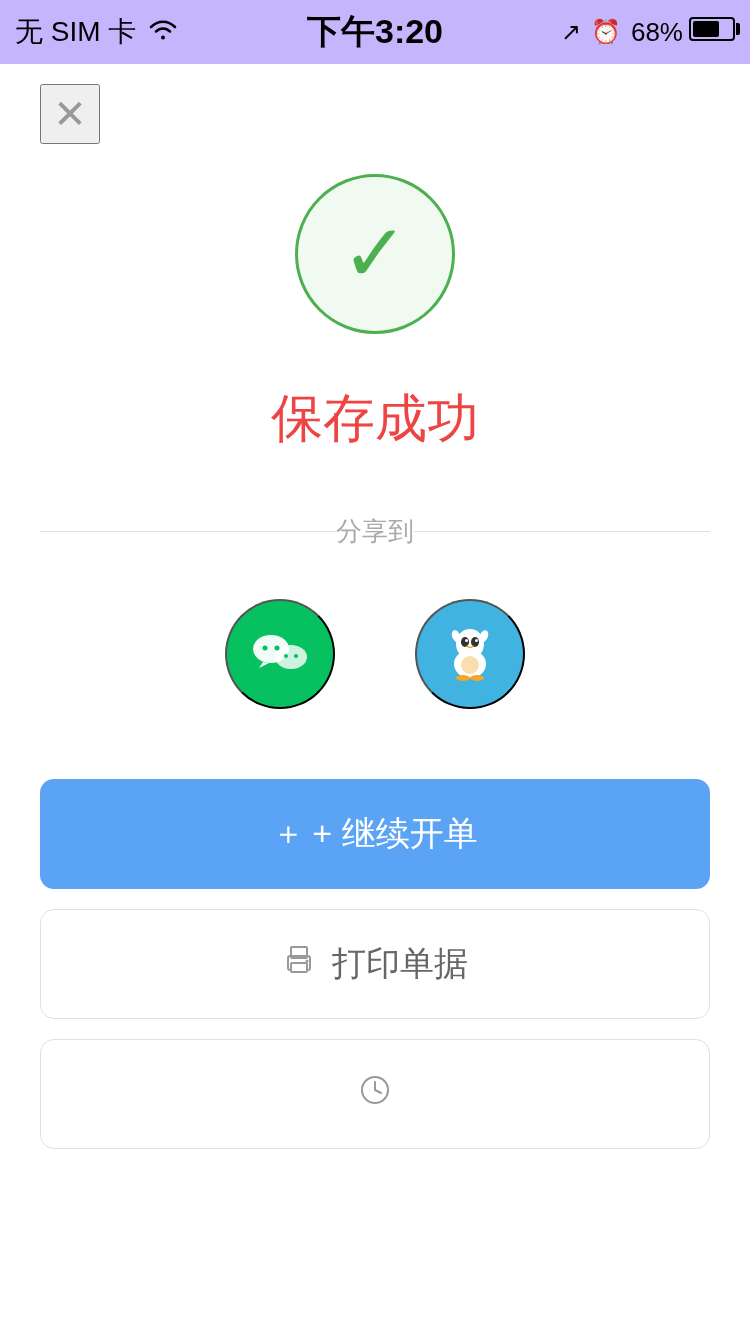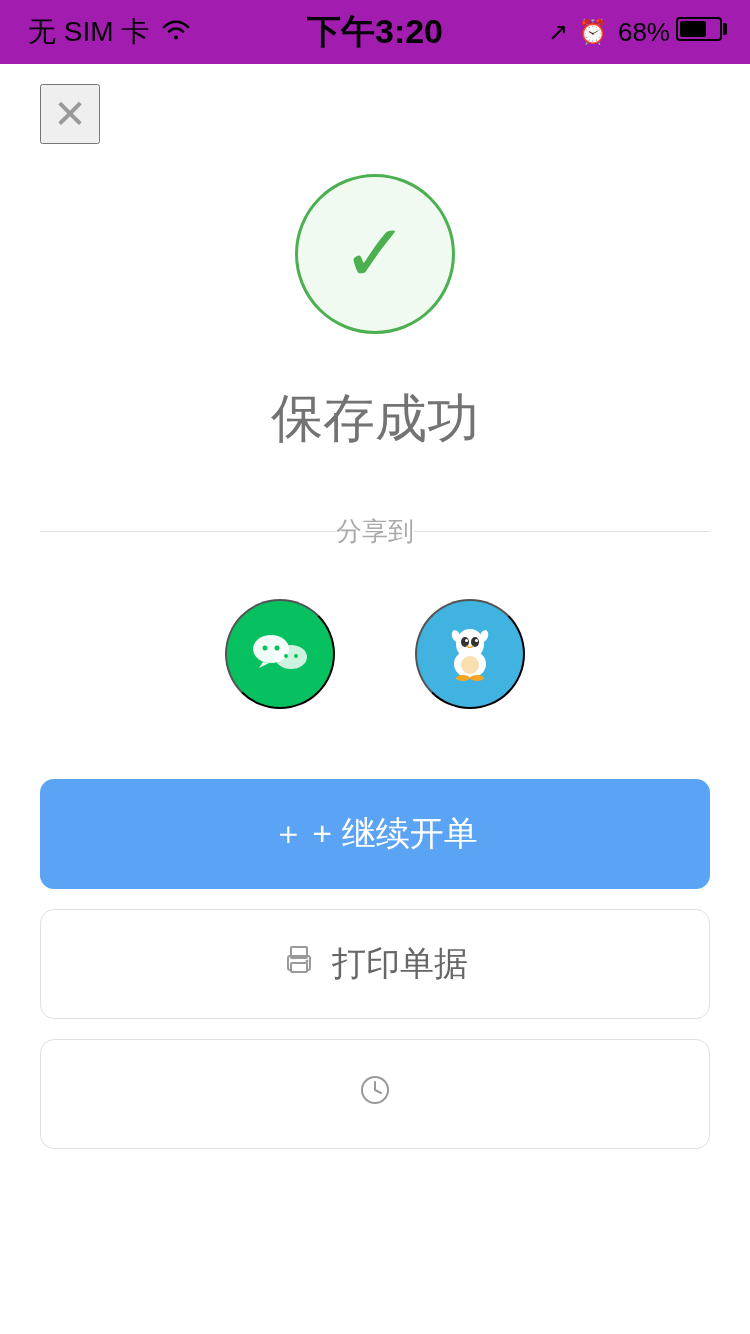--- a/index.html
+++ b/index.html
@@ -17,22 +17,22 @@
       position: relative;
     }
 
     
     .status-bar {
       width: 100%;
       height: 64px;
       display: flex;
       align-items: center;
       justify-content: space-between;
-      padding: 0 28px;
-      background: #a21caf;
+      padding: 0 15px;
+      background: #c4b5fd;
     }
 
     .status-left {
       display: flex;
       align-items: center;
       gap: 12px;
       font-size: 28px;
       font-weight: 500;
       color: #000;
     }
@@ -136,21 +136,21 @@
     .checkmark {
       font-size: 80px;
       color: #4CAF50;
       line-height: 1;
     }
 
     
     .success-title {
       font-size: 52px;
       font-weight: 500;
-      color: #737373;
+      color: #ef4444;
       margin-bottom: 60px;
     }
 
     
     .share-section {
       width: 100%;
       margin-bottom: 60px;
     }
 
     .share-divider {

